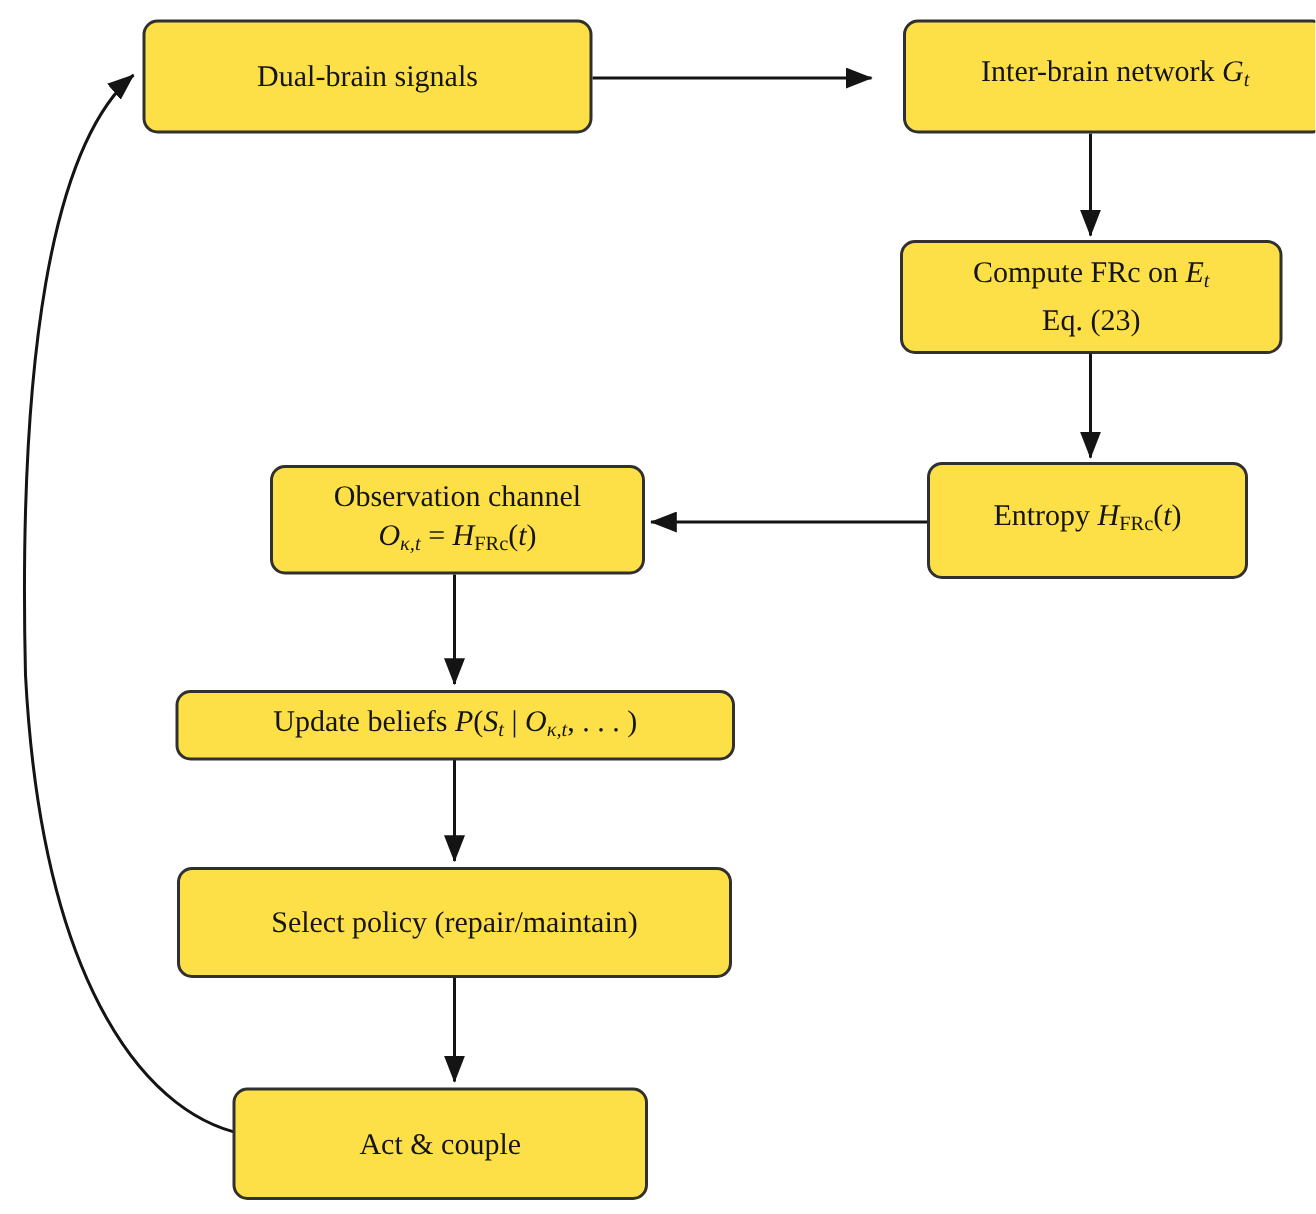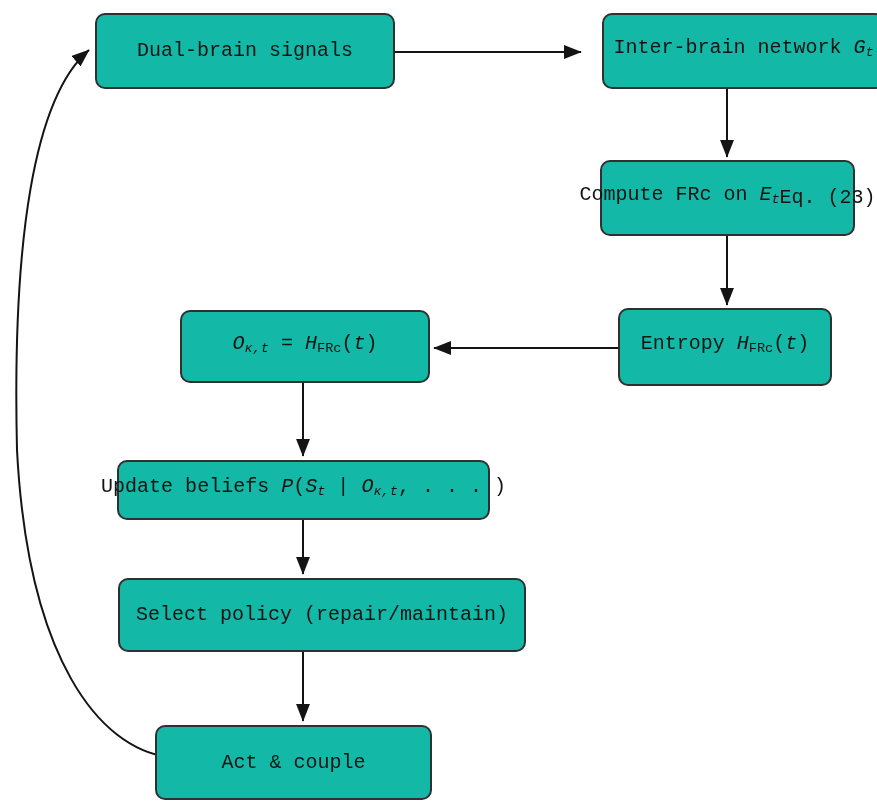--- a/index.html
+++ b/index.html
@@ -5,23 +5,23 @@
   html,body{margin:0;padding:0;background:#ffffff;}
   .stage{
     position:relative;width:877px;height:809px;background:#ffffff;
     font-family:"Liberation Serif","DejaVu Serif",serif;color:#141414;
     overflow:hidden;
   }
   svg.edges{position:absolute;left:0;top:0;width:877px;height:809px;}
   svg.edges path{stroke:#141414;stroke-width:2;fill:none;}
   .box{
     position:absolute;box-sizing:border-box;
-    background:#14b8a6;border:2px solid #303030;border-radius:10px;
-    display:flex;flex-direction:row;align-items:center;justify-content:center;
-    font-size:20px;line-height:26px;text-align:center;white-space:nowrap;font-family:Liberation Mono, monospace;
+    background:#fde047;border:2px solid #303030;border-radius:10px;
+    display:flex;flex-direction:column;align-items:center;justify-content:center;
+    font-size:20px;line-height:26px;text-align:center;white-space:nowrap;
   }
   .i{font-style:italic;}
   .b{font-weight:bold;}
   .sb{font-size:0.68em;vertical-align:-0.25em;}
   .si{font-size:0.68em;vertical-align:-0.25em;font-style:italic;}
 </style>
 </head>
 <body>
 
 <div class="stage">
@@ -53,28 +53,29 @@
   <div class="box" style="left:600px;top:160px;width:255px;height:76px">
     <div><span>Compute FRc on </span><span class="i">E</span><span class="si">t</span></div>
     <div><span>Eq. (23)</span></div>
   </div>
 
   <div class="box" style="left:618px;top:308px;width:214px;height:78px">
     <div><span>Entropy </span><span class="i">H</span><span class="sb">FRc</span><span>(</span><span class="i">t</span><span>)</span></div>
   </div>
 
   <div class="box" style="left:180px;top:310px;width:250px;height:73px">
+    <div><span>Observation channel</span></div>
     <div><span class="i">O</span><span class="si">κ,t</span><span> = </span><span class="i">H</span><span class="sb">FRc</span><span>(</span><span class="i">t</span><span>)</span></div>
   </div>
 
-  <div class="box" style="left:117px;top:460px;width:373px;height:60px">
+  <div class="box" style="left:117px;top:460px;width:373px;height:47px">
     <div><span>Update beliefs </span><span class="i">P</span><span>(</span><span class="i">S</span><span class="si">t</span><span> | </span><span class="i">O</span><span class="si">κ,t</span><span>, . . . )</span></div>
   </div>
 
-  <div class="box" style="left:118px;top:578px;width:408px;height:74px">
+  <div class="box" style="left:118px;top:578px;width:370px;height:74px">
     <div><span>Select policy (repair/maintain)</span></div>
   </div>
 
   <div class="box" style="left:155px;top:725px;width:277px;height:75px">
     <div><span>Act &amp; couple</span></div>
   </div>
 
 </div>
 
 </body></html>

